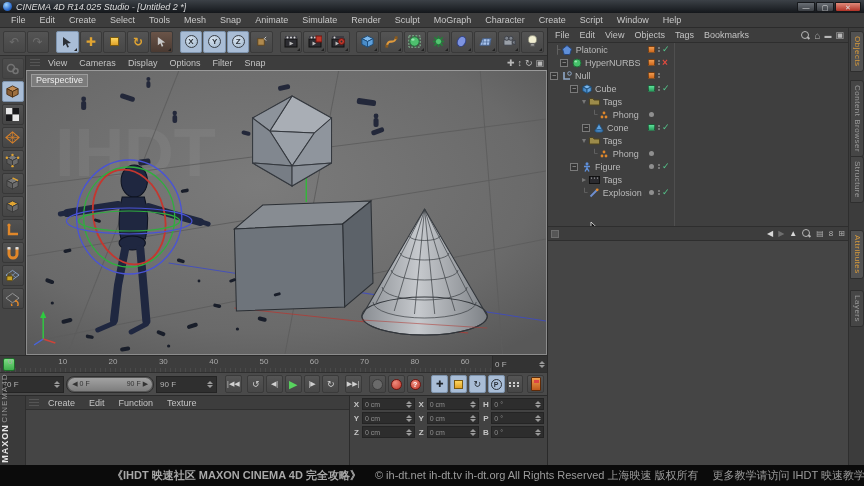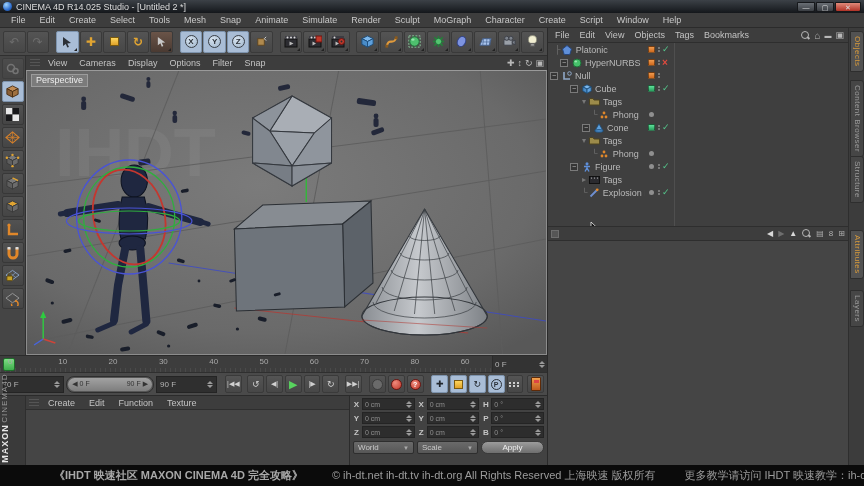--- a/index.html
+++ b/index.html
@@ -3,21 +3,21 @@
 <meta charset="utf-8">
 <style>
   * { margin:0; padding:0; box-sizing:border-box; }
   html,body { width:864px; height:486px; overflow:hidden; background:#222;
     font-family:"Liberation Sans","DejaVu Sans",sans-serif; }
   .app { position:relative; width:864px; height:486px; background:#4a4a4a; display:flex; flex-direction:column; }
 
   
   .titlebar { height:13px; background:linear-gradient(#3c4147,#14171b); display:flex; align-items:center; padding:0 3px; color:#dcdcdc; font-size:9px; flex:0 0 auto; }
   .app-ico { width:9px; height:9px; border-radius:50%; background:radial-gradient(circle at 35% 30%,#9fd4ff,#2f6fd0 60%,#123a7a); margin-right:4px; flex:0 0 auto; }
-  .title-text { white-space:nowrap; overflow:hidden; }
+  .title-text { white-space:nowrap; overflow:hidden;font-style:italic; }
   .winbtns { margin-left:auto; display:flex; gap:1px; }
   .winbtn { width:18px; height:10px; font-size:7px; line-height:9px; text-align:center; color:#ddd; background:linear-gradient(#6a6f75,#3a3e43); border:1px solid #16181b; border-radius:0 0 2px 2px; }
   .winbtn.close { width:26px; background:linear-gradient(#e08a7a,#b03226); }
 
   
   .menubar { height:15px; background:#3d3d3d; border-bottom:1px solid #2b2b2b; display:flex; align-items:center; font-size:9px; color:#c9c9c9; padding:0 4px; flex:0 0 auto; }
   .menubar .mitem { padding:0 7px; height:100%; display:flex; align-items:center; cursor:default; }
   .layout-area { margin-left:auto; display:flex; align-items:center; gap:4px; }
   .layout-label { color:#bdbdbd; }
   .layout-select { width:118px; height:11px; background:linear-gradient(#5e5e5e,#4a4a4a); border:1px solid #2c2c2c; color:#cfcfcf; font-size:8px; padding:0 3px; display:flex; align-items:center; }
@@ -134,21 +134,21 @@
   .coord-row { display:flex; gap:3px; }
   .ccell { flex:1; display:flex; align-items:center; gap:2px; }
   .clabel { font-size:8px; font-weight:bold; color:#c5c5c5; width:7px; text-align:center; }
   .cinput { flex:1; height:12px; background:#2d2d2d; border:1px solid #242424; color:#8f8f8f; font-size:7px; display:flex; align-items:center; padding:0 2px; }
   .coord-foot { display:flex; gap:3px; margin-top:1px; }
   .cselect { flex:1; height:13px; background:linear-gradient(#6a6a6a,#575757); border:1px solid #2e2e2e; border-radius:2px; color:#c9c9c9; font-size:8px; display:flex; align-items:center; padding:0 4px; }
   .cselect .car { margin-left:auto; font-size:6px; color:#aaa; }
   .apply-btn { flex:1.2; height:13px; background:linear-gradient(#9c9c9c,#6e6e6e); border:1px solid #3a3a3a; border-radius:7px; color:#f0f0f0; font-size:8px; display:flex; align-items:center; justify-content:center; }
 
   
-  .footer { height:21px; background:#0b0b0b; display:flex; align-items:center; font-size:11px; color:#9c9c9c; gap:29px; padding:0 8px 0 54px; white-space:nowrap; overflow:hidden; flex:0 0 auto; }
+  .footer { height:21px; background:#0b0b0b; display:flex; align-items:center; font-size:11px; color:#9c9c9c; gap:14px; padding:0 8px 0 112px; white-space:nowrap; overflow:hidden; flex:0 0 auto; }
   .footer b { font-weight:bold; color:#a8a8a8; }
 
   .gl { font-size:10px; }
 </style>
 </head>
 <body>
 
 <div class="app">
 
   <div class="titlebar">
@@ -789,31 +789,20 @@
                 <span class="clabel">B</span>
                 <span class="cinput">
                   <span>0 °</span>
                   <span class="stepper">
                     <i class="up"></i>
                     <i class="dn"></i>
                   </span>
                 </span>
               </span>
           </div>
-          <div class="coord-foot">
-            <span class="cselect">
-                <span>World</span>
-                <span class="car">▼</span>
-              </span>
-            <span class="cselect">
-                <span>Scale</span>
-                <span class="car">▼</span>
-              </span>
-            <span class="apply-btn">Apply</span>
-          </div>
         </div>
       </div>
     </div>
 
     <div class="right-panel">
       <div class="rp-main">
         <div class="om-menu">
           <span style="display:flex">
 
           <span class="mitem">File</span>

